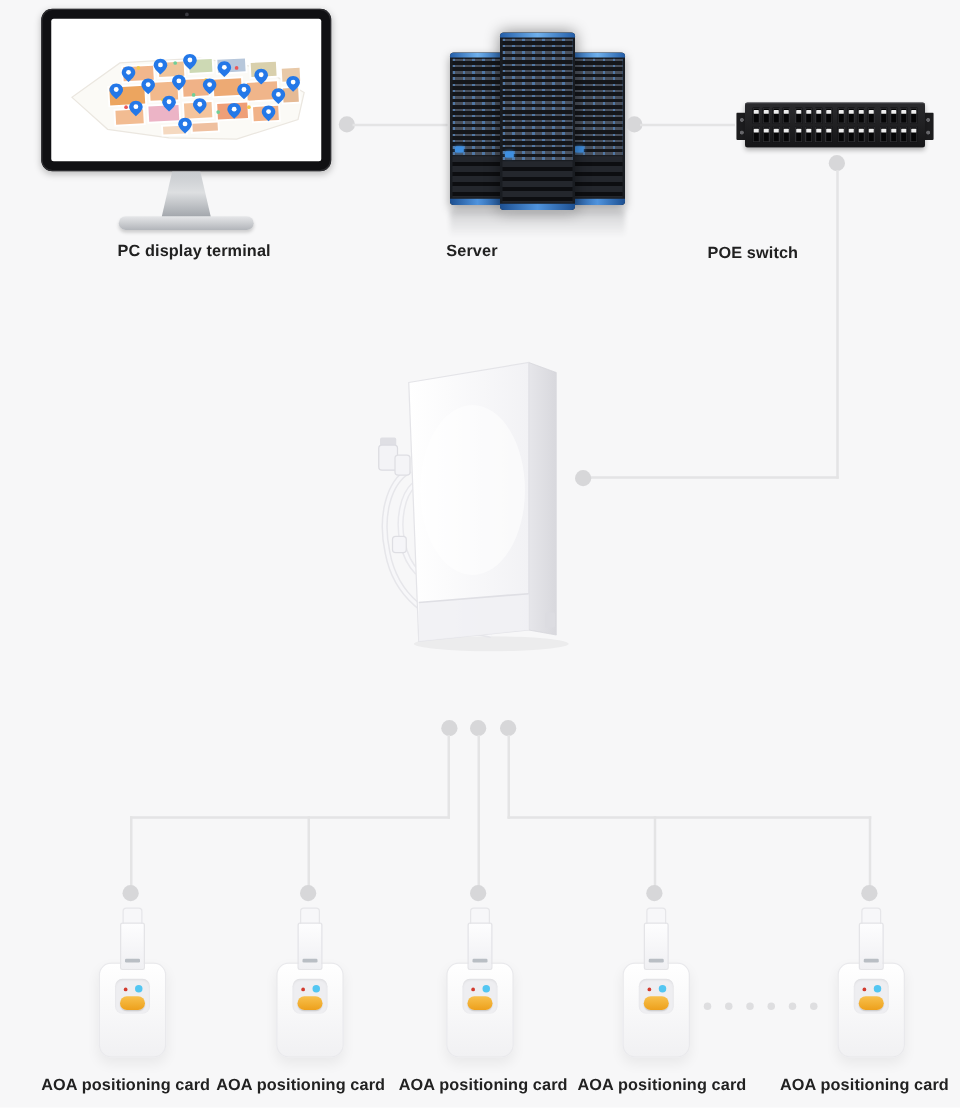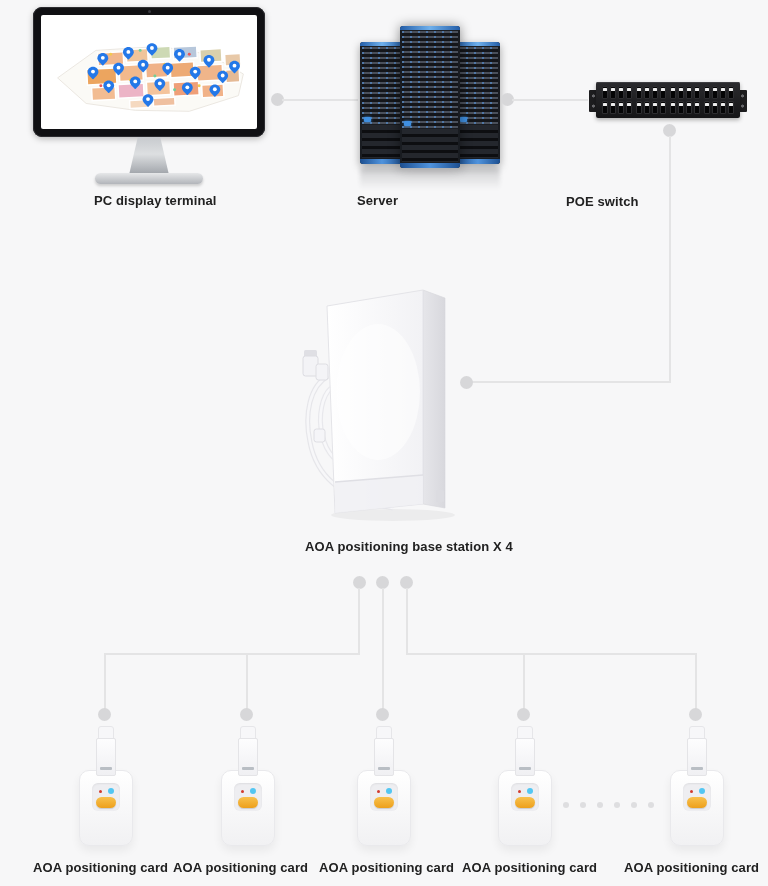--- a/index.html
+++ b/index.html
@@ -265,21 +265,20 @@
       <rect x="16" y="145" width="11" height="13" rx="2.5" fill="#f5f5f8" stroke="#dedee3" stroke-width="1"></rect>
 
       <polygon points="125,6 147,14 147,224 125,220" fill="url(#gSide)" stroke="#d6d6db" stroke-width="0.6"></polygon>
       <polygon points="29,22 125,6 125,220 37,229" fill="url(#gFront)" stroke="#e4e4e8" stroke-width="1"></polygon>
       <ellipse cx="80" cy="108" rx="42" ry="68" fill="#ffffff" opacity="0.55"></ellipse>
       <polygon points="37,198 125,191 125,220 37,229" fill="#f0f0f3" opacity="0.85"></polygon>
       <line x1="37" y1="198" x2="125" y2="191" stroke="#dfdfe4" stroke-width="1.4"></line>
       <rect x="138" y="206" width="8" height="12" rx="1.5" fill="#dcdce1"></rect>
     </svg>
   </div>
-  <div class="label" style="left:305px;top:539px;width:250px;">AOA positioning base station X 4</div>
 
   <div class="cdot" style="left:353px;top:576px;"></div>
   <div class="cdot" style="left:376px;top:576px;"></div>
   <div class="cdot" style="left:400px;top:576px;"></div>
   <div class="vline" style="left:358px;top:588px;height:67px;"></div>
   <div class="vline" style="left:382px;top:588px;height:127px;"></div>
   <div class="vline" style="left:406px;top:588px;height:67px;"></div>
   <div class="hline" style="left:104px;top:653px;width:256px;"></div>
   <div class="hline" style="left:406px;top:653px;width:291px;"></div>
   <div class="vline" style="left:104px;top:653px;height:62px;"></div>

